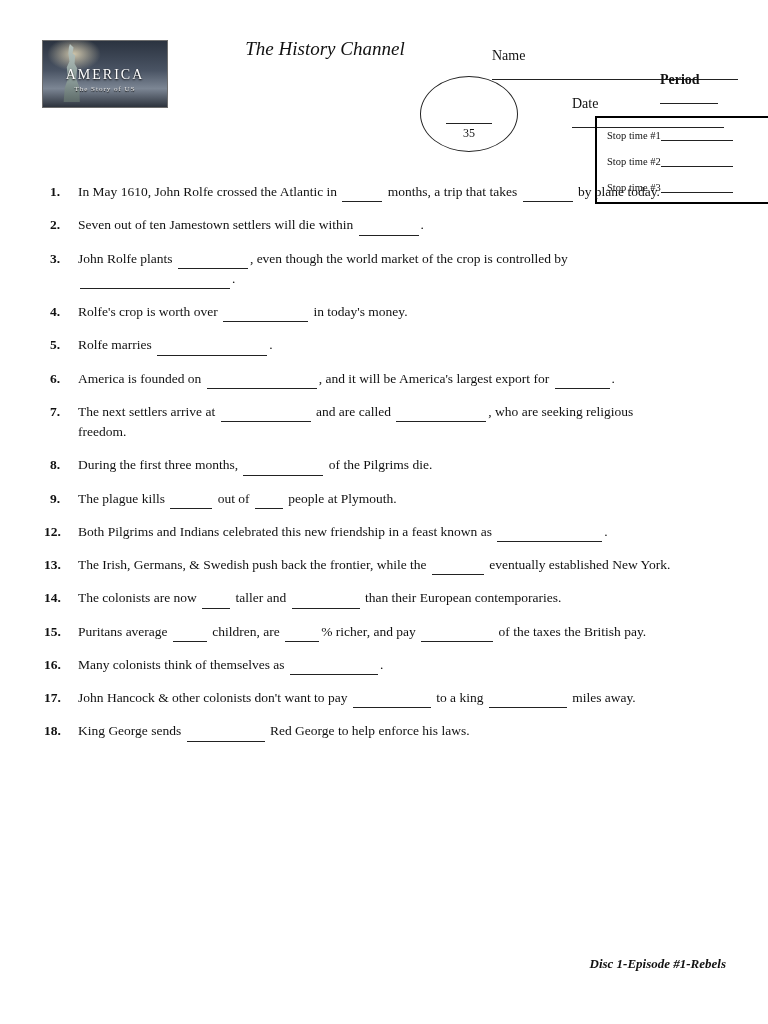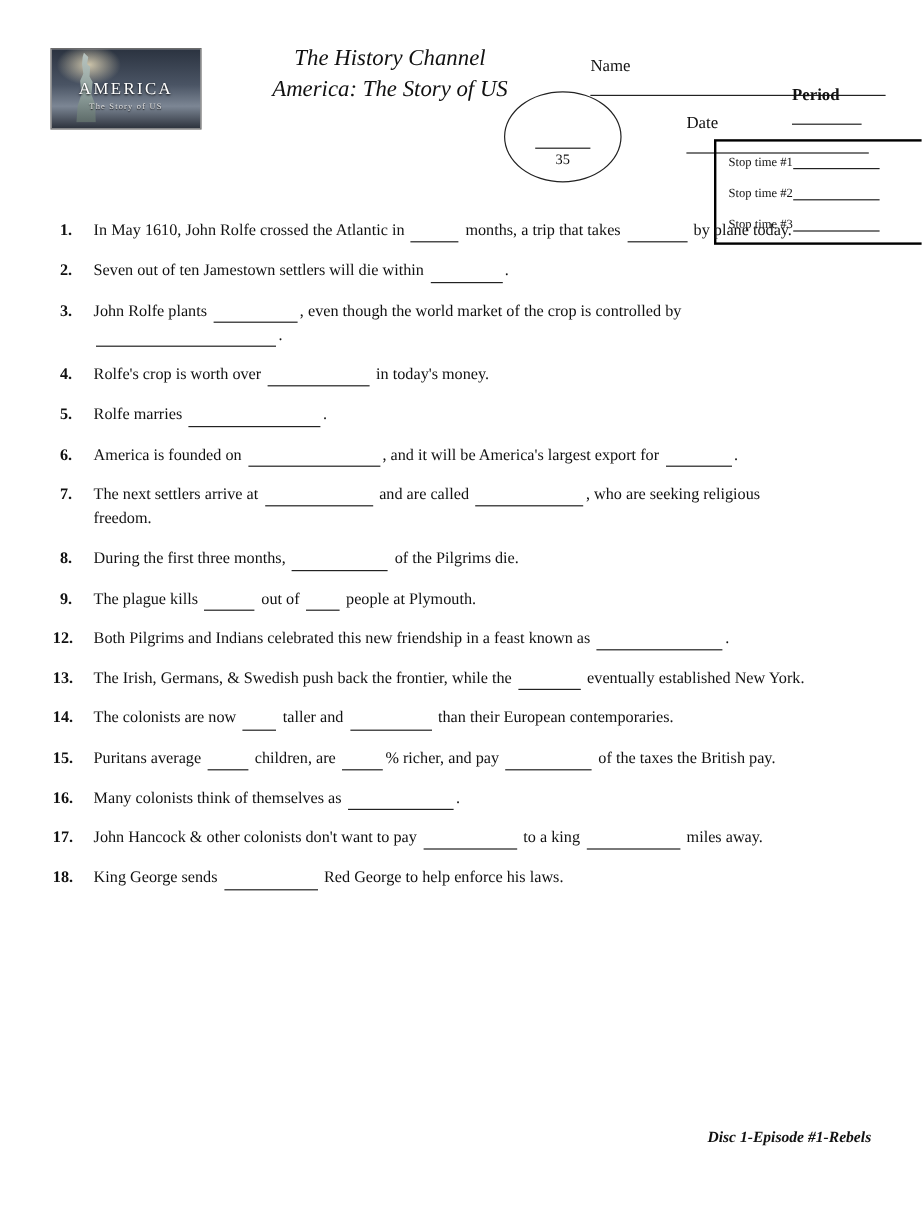--- a/index.html
+++ b/index.html
@@ -200,21 +200,21 @@
     display: inline-block;
     border-bottom: 1px solid #222;
     height: 13px;
     vertical-align: bottom;
     margin: 0 2px;
   }
 
   .footer {
     position: absolute;
     right: 42px;
-    bottom: 68px;
+    bottom: 52px;
     font-size: 13px;
     font-weight: bold;
     font-style: italic;
     margin-top: 40px;
   }
 </style>
 </head>
 <body>
 
 <div class="page">
@@ -223,21 +223,20 @@
 
     <div class="logo">
       <div class="glow"></div>
       <div class="statue"></div>
       <div class="title">AMERICA</div>
       <div class="subtitle">The Story of US</div>
     </div>
 
     <div class="title-block">
       <div class="l1">The History Channel</div>
-      <div class="l2">America:  The Story of US</div>
     </div>
 
     <div class="time-circle">
       <div class="inner">
         <div class="rule"></div>
         <div class="num">35</div>
       </div>
     </div>
 
     <div class="name-line">

